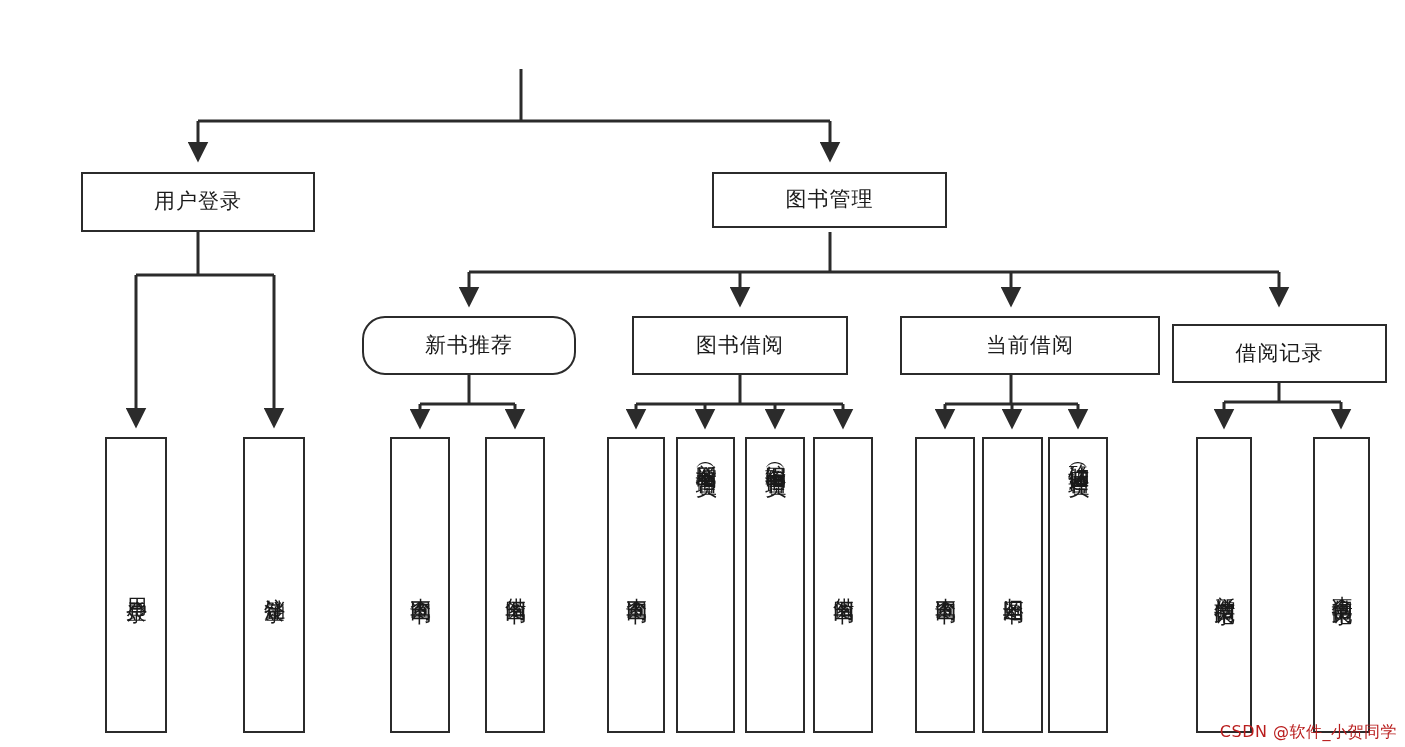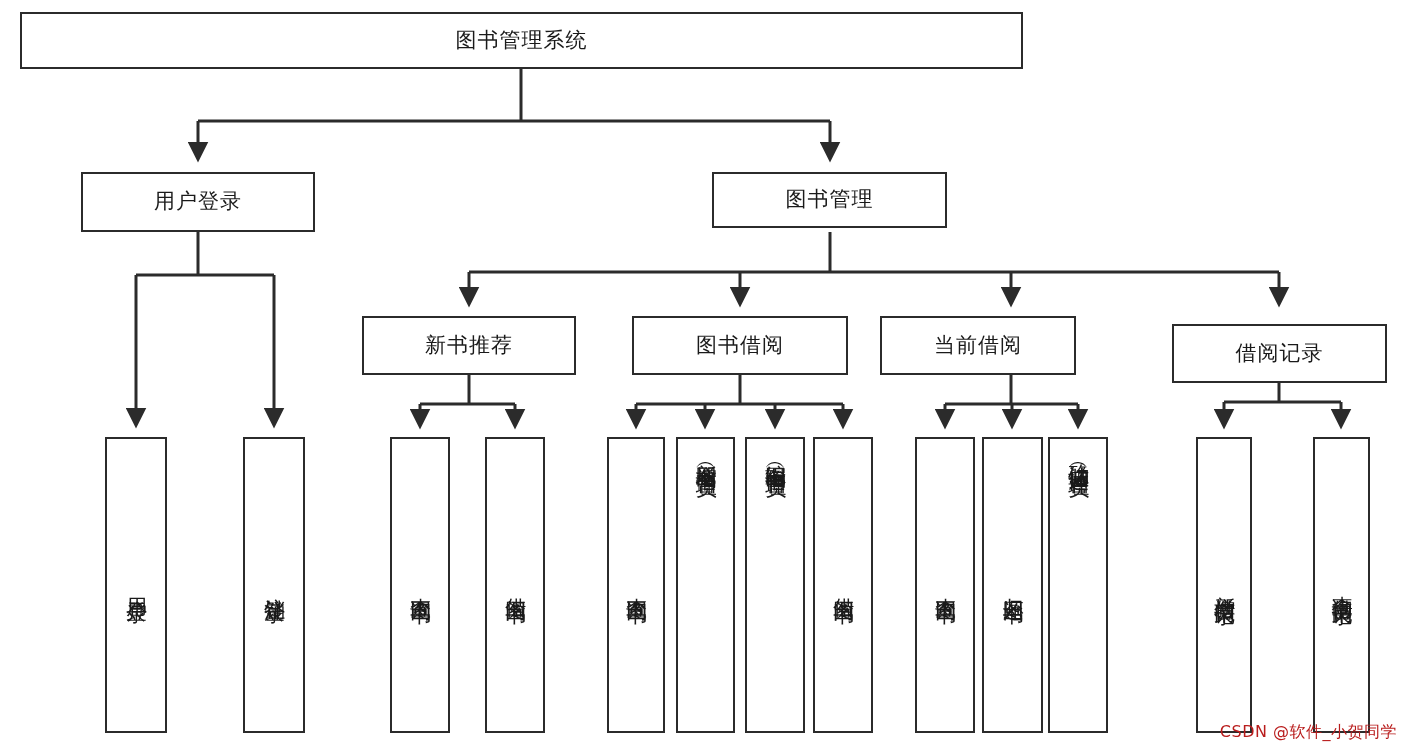--- a/index.html
+++ b/index.html
@@ -117,41 +117,38 @@
       <path d="M 1012 404 L 1012 419" marker-end="url(#arrow)"></path>
       <path d="M 1078 404 L 1078 419" marker-end="url(#arrow)"></path>
 
       <path d="M 1279 375 L 1279 402"></path>
       <path d="M 1224 402 L 1341 402"></path>
       <path d="M 1224 402 L 1224 419" marker-end="url(#arrow)"></path>
       <path d="M 1341 402 L 1341 419" marker-end="url(#arrow)"></path>
     </g>
   </svg>
 
-  <div class="node node-h" style="left:20px; top:12px; width:1003px; height:57px;">
-    <span class="node-label">图书管理系统</span>
-  </div>
 
   <div class="node node-h" style="left:81px; top:172px; width:234px; height:60px;">
     <span class="node-label">用户登录</span>
   </div>
 
   <div class="node node-h" style="left:712px; top:172px; width:235px; height:56px;">
     <span class="node-label">图书管理</span>
   </div>
 
-  <div class="node node-h" style="left:362px; top:316px; width:214px; height:59px;">
+  <div class="node node-h" style="left:362px; top:316px; width:214px; height:59px;border-radius:23px;">
     <span class="node-label">新书推荐</span>
   </div>
 
   <div class="node node-h" style="left:632px; top:316px; width:216px; height:59px;justify-content:center;">
     <span class="node-label">图书借阅</span>
   </div>
 
-  <div class="node node-h" style="left:880px; top:316px; width:196px; height:59px;">
+  <div class="node node-h" style="left:900px; top:316px; width:260px; height:59px;">
     <span class="node-label">当前借阅</span>
   </div>
 
   <div class="node node-h" style="left:1172px; top:316px; width:215px; height:59px;margin-top:8px;">
     <span class="node-label">借阅记录</span>
   </div>
 
   <div class="node node-v centered" style="left:105px; top:437px; width:62px; height:296px;">
     <span class="node-label">用户登录</span>
   </div>

